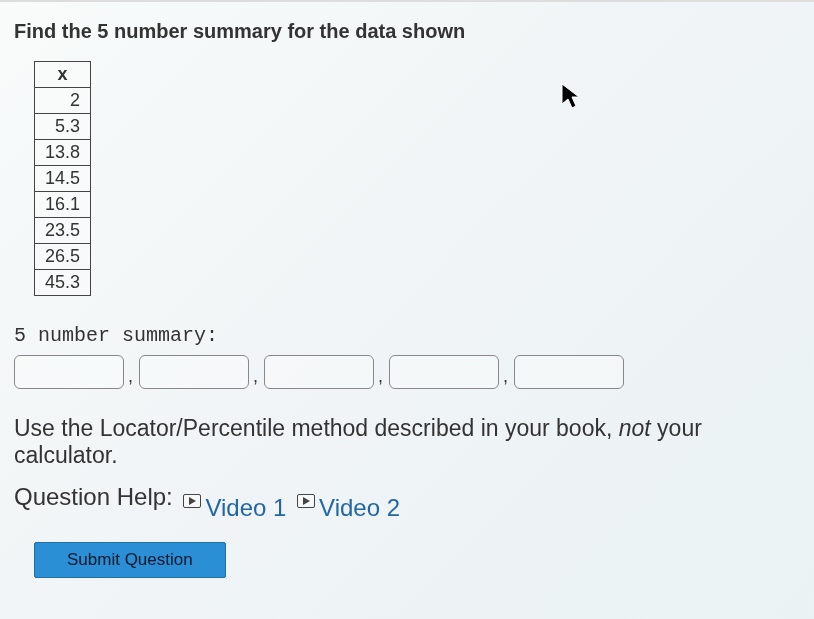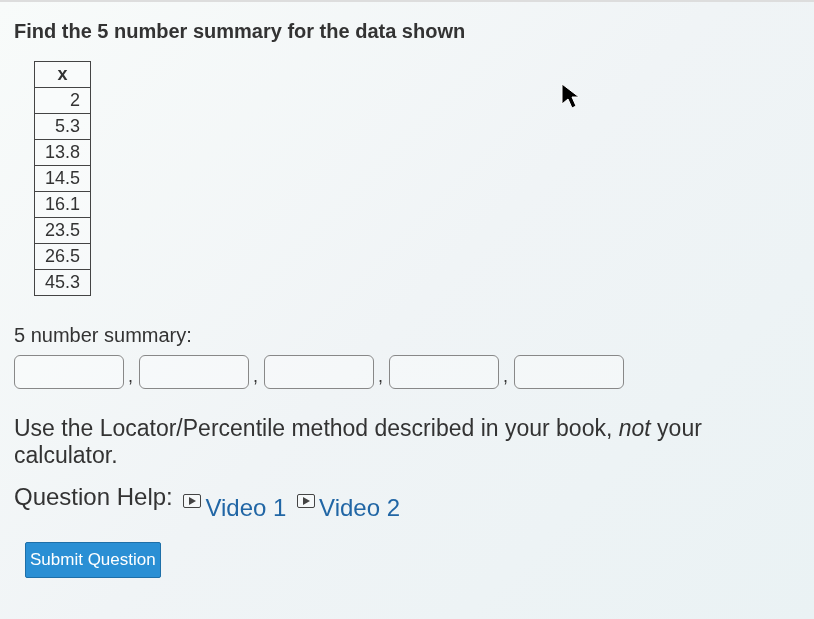--- a/index.html
+++ b/index.html
@@ -39,20 +39,21 @@
       background: rgba(255,255,255,0.3);
       min-width: 48px;
     }
     table.data-table th {
       font-weight: bold;
       text-align: center;
     }
     .summary-label {
       font-size: 20px;
       margin-bottom: 8px;
+      font-family: Liberation Mono, monospace;
     }
     .summary-inputs {
       display: flex;
       align-items: flex-end;
       gap: 0;
       margin-bottom: 26px;
       flex-wrap: wrap;
     }
     .summary-inputs input {
       width: 110px;
@@ -91,27 +92,27 @@
       height: 14px;
       border: 1.5px solid #444;
       border-radius: 2px;
       align-items: center;
       justify-content: center;
       background: rgba(255,255,255,0.4);
     }
     .vid-icon svg { display: block; }
     .submit-btn {
       background: #2a8fd4;
-      color: #ffffff;
+      color: #0f172a;
       border: 1px solid #1e6fa8;
-      padding: 7px 4px;
+      padding: 7px 32px;
       font-size: 17px;
       cursor: pointer;
       border-radius: 2px;
-      margin-left: 11px;
+      margin-left: 20px;
     }
     .cursor {
       position: absolute;
       top: 82px;
       left: 560px;
       pointer-events: none;
     }
   </style>
 </head>
 <body>

